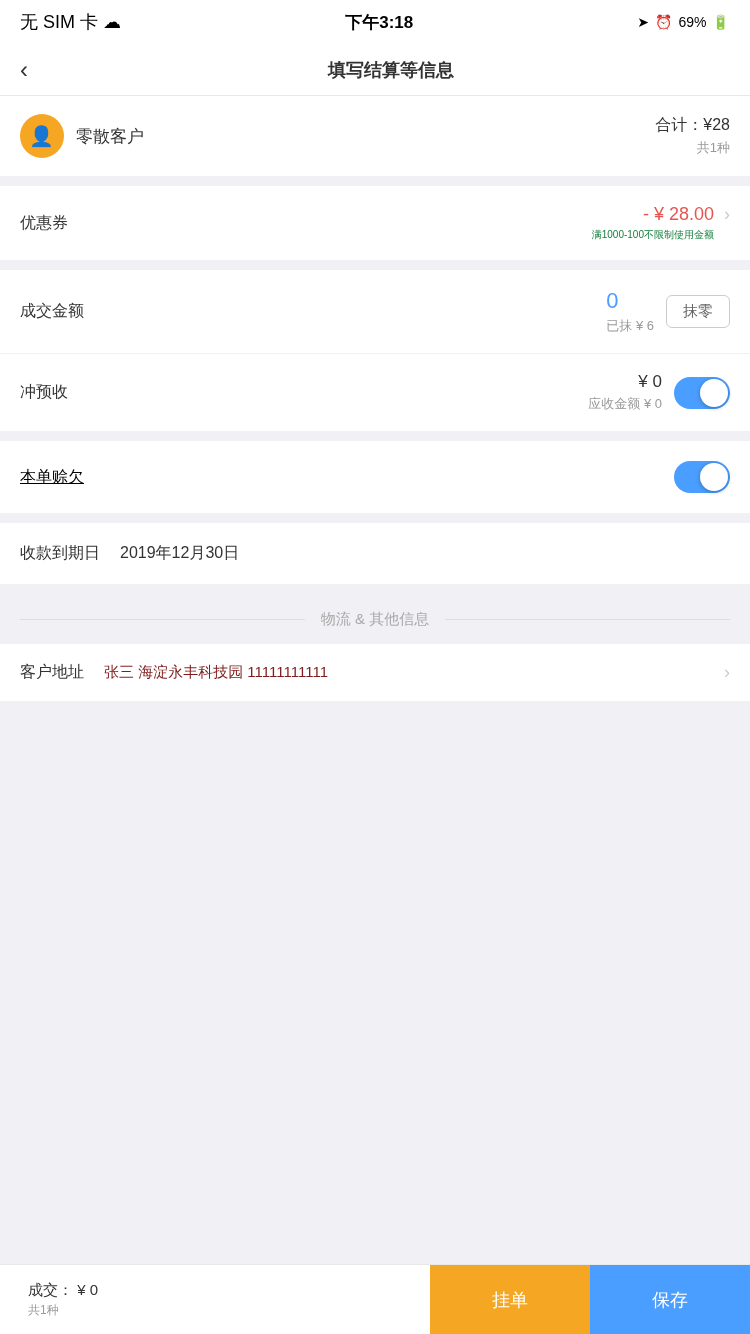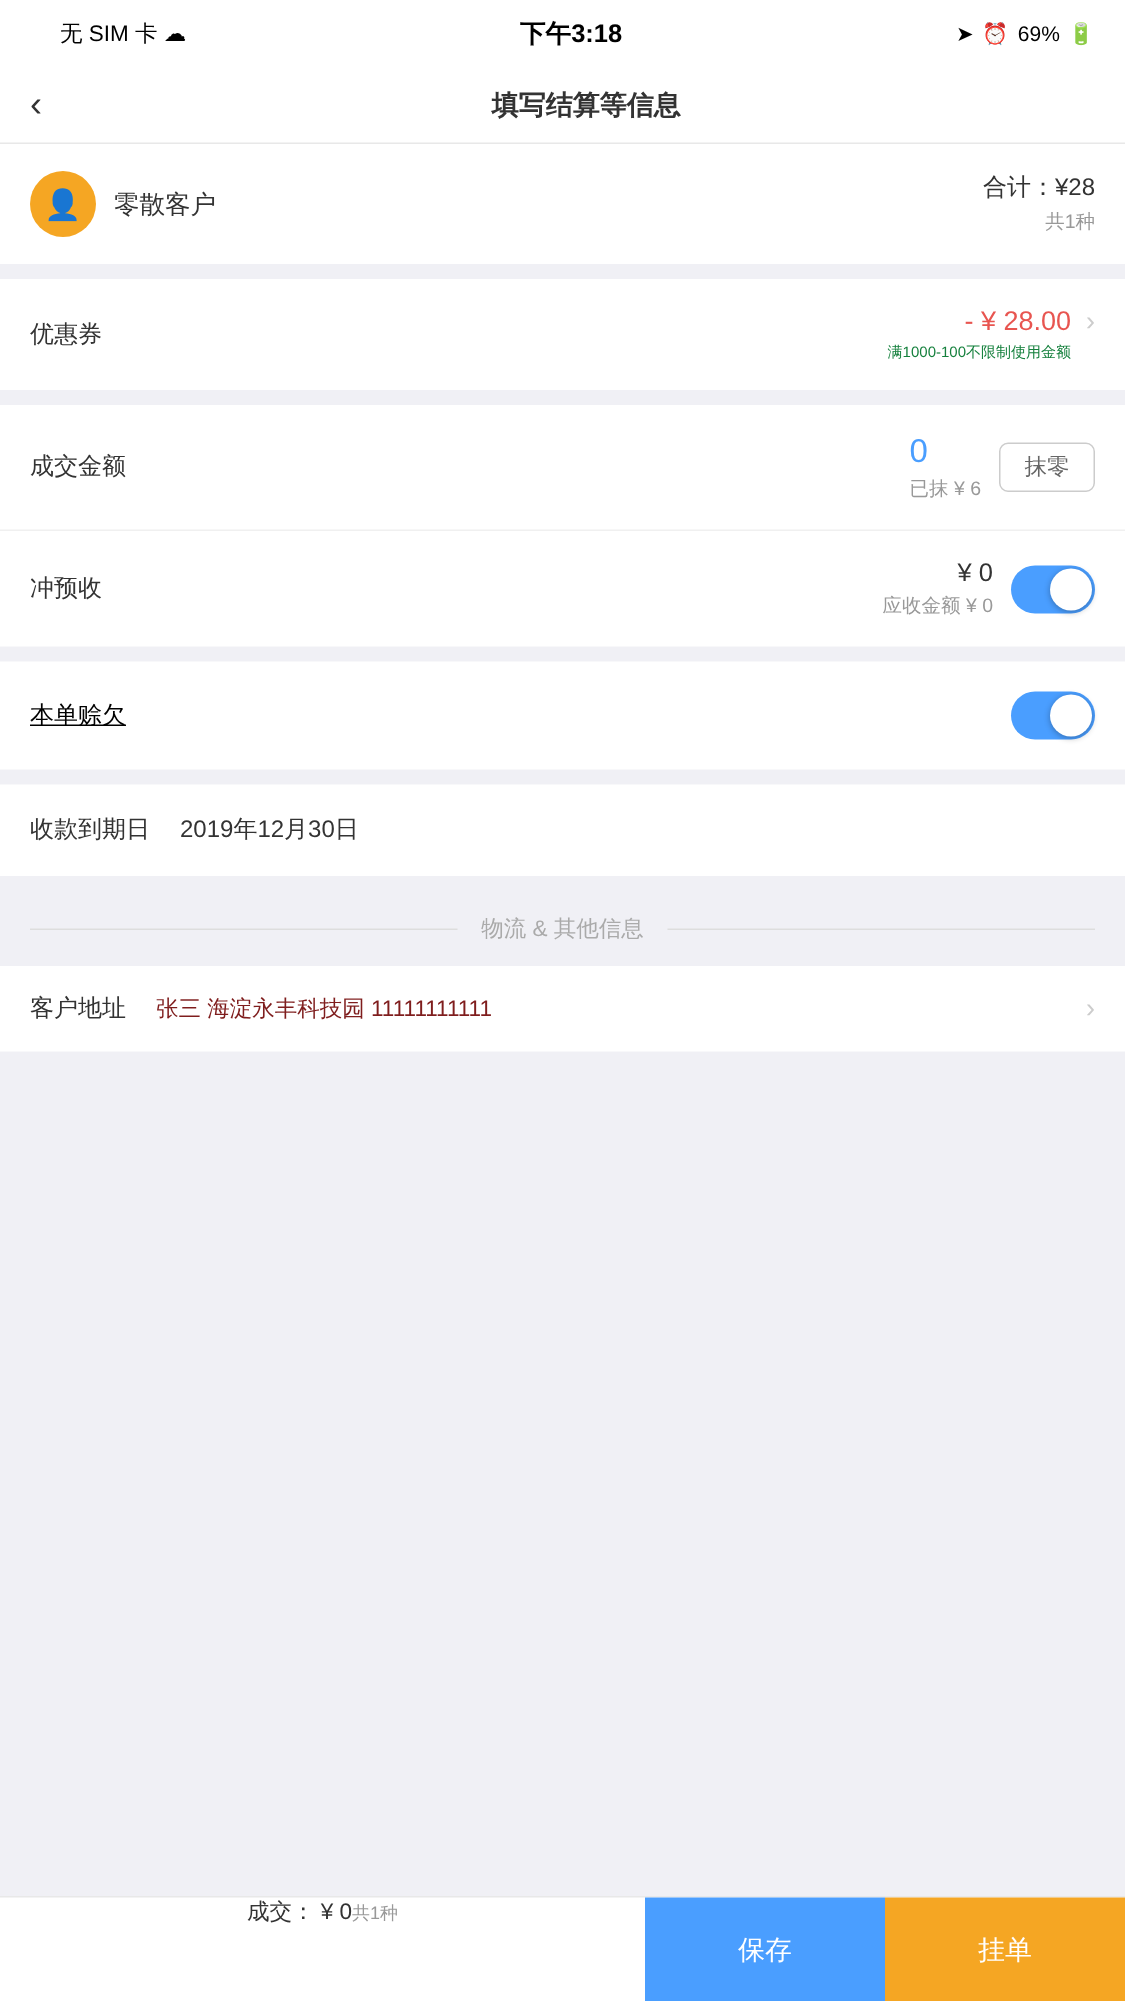--- a/index.html
+++ b/index.html
@@ -17,21 +17,21 @@
     .status-bar {
       background: #fff;
       height: 44px;
       display: flex;
       align-items: center;
       justify-content: space-between;
       padding: 0 20px;
       font-size: 15px;
       font-weight: 500;
     }
-    .status-left { display: flex; align-items: center; gap: 8px; font-size: 15px; margin-left: 20px; }
+    .status-left { display: flex; align-items: center; gap: 8px; font-size: 18px; }
     .status-center { font-size: 17px; font-weight: 600; }
     .status-right { display: flex; align-items: center; gap: 6px; font-size: 14px; }
 
     
     .nav-bar {
       background: #fff;
       height: 52px;
       display: flex;
       align-items: center;
       padding: 0 20px;
@@ -329,21 +329,21 @@
       width: 750px;
       height: 70px;
       background: #fff;
       display: flex;
       align-items: stretch;
       border-top: 1px solid #e8e8e8;
     }
     .bottom-info {
       flex: 1;
       display: flex;
-      flex-direction: row;
+      flex-direction: column;
       justify-content: center;
       padding: 0 28px;
     }
     .bottom-deal {
       font-size: 15px;
       color: #333;
     }
     .bottom-count {
       font-size: 12px;
       color: #999;
@@ -465,15 +465,15 @@
     <span class="chevron-right">›</span>
   </div>
 
 </div>
 
 <div class="bottom-bar">
   <div class="bottom-info">
     <div class="bottom-deal">成交：  ¥ 0</div>
     <div class="bottom-count">共1种</div>
   </div>
+  <div class="bottom-btn btn-hold">挂单</div>
   <div class="bottom-btn btn-save">保存</div>
-  <div class="bottom-btn btn-hold">挂单</div>
 </div>
 
 </body></html>

